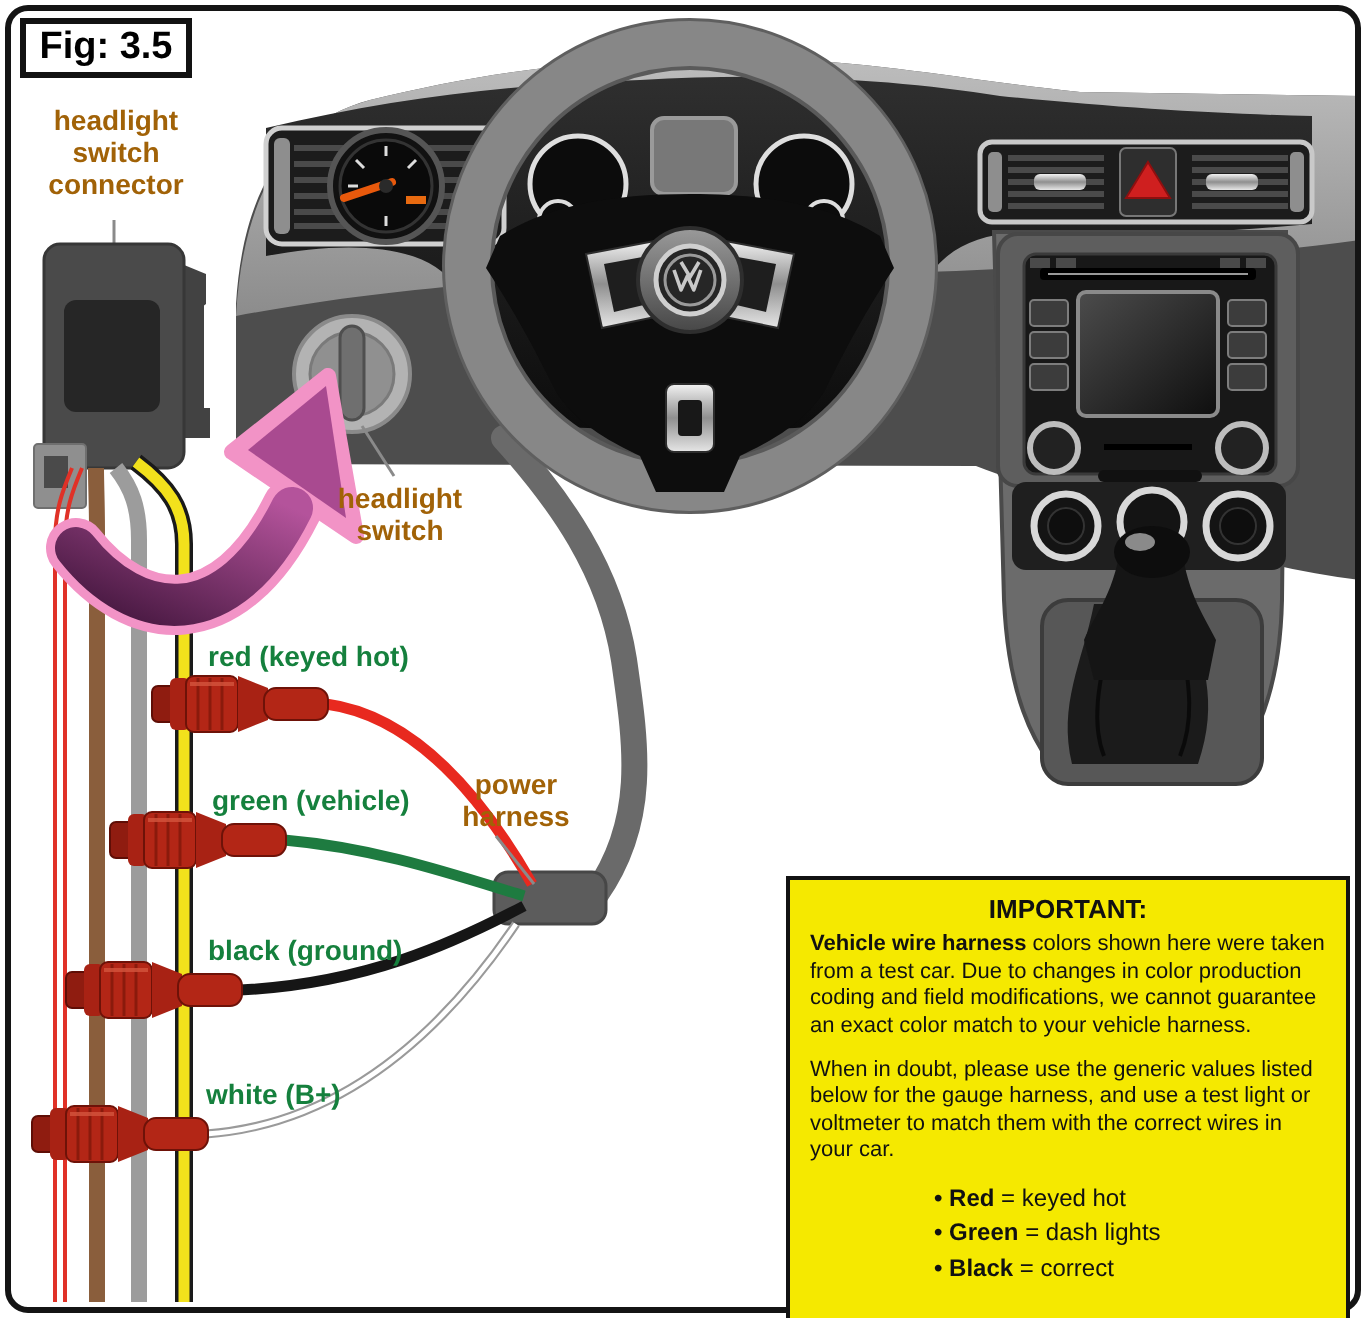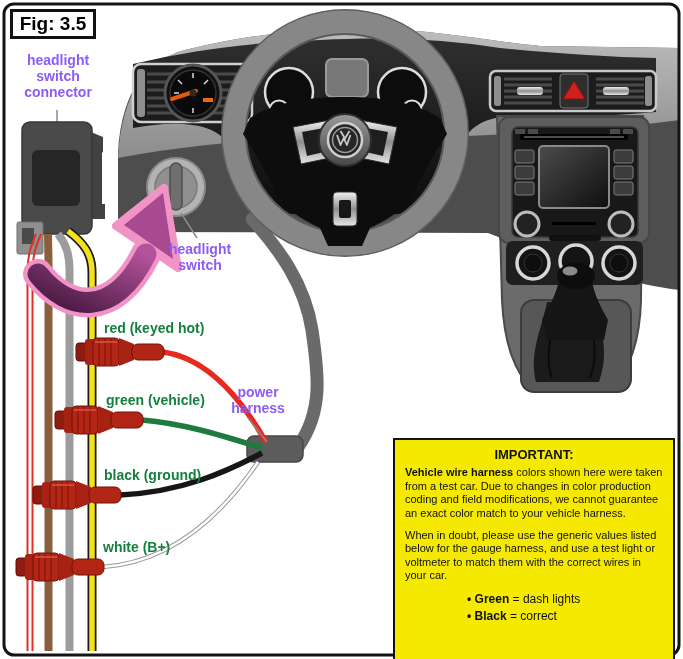--- a/index.html
+++ b/index.html
@@ -1,18 +1,18 @@
 <!DOCTYPE html>
 <html><head>
 <meta charset="utf-8">
 <style>
   html,body{margin:0;padding:0;background:#fff;}
   #stage{position:relative;width:683px;height:659px;background:#fff;overflow:hidden;
          font-family:"Liberation Sans",sans-serif;}
-  .callout{position:absolute;color:#8b5cf6;font-size:14px;font-weight:600;line-height:1.15;
+  .callout{position:absolute;color:#a16207;font-size:14px;font-weight:600;line-height:1.15;
            text-align:center;}
   .wire-label{position:absolute;color:#15803d;font-size:14px;font-weight:600;white-space:nowrap;}
   #fig-label{position:absolute;left:10px;top:9px;width:86px;height:30px;background:#fff;
              border:3px solid #121212;box-sizing:border-box;display:flex;align-items:center;
              justify-content:center;font-size:19px;font-weight:bold;color:#000;z-index:6;}
   #notice{position:absolute;left:393px;top:438px;width:282px;height:265px;background:#f5e900;
           border:2.5px solid #121212;box-sizing:border-box;padding:6px 10px;color:#111;z-index:5;
           overflow:hidden;}
   #notice .title{text-align:center;font-weight:bold;font-size:13px;margin:1px 0 4px 0;}
   #notice p{margin:0 0 8px 0;font-size:11px;line-height:1.24;font-weight:500;}
@@ -277,18 +277,19 @@
   <div class="wire-label" style="left:104px;top:320px;">red (keyed hot)</div>
   <div class="wire-label" style="left:106px;top:392px;">green (vehicle)</div>
   <div class="wire-label" style="left:104px;top:467px;">black (ground)</div>
   <div class="wire-label" style="left:103px;top:539px;">white (B+)</div>
 
   <div id="notice">
     <div class="title">IMPORTANT:</div>
     <p><span class="b">Vehicle wire harness</span><span> colors shown here were taken from a test car. Due to changes in color production coding and field modifications, we cannot guarantee an exact color match to your vehicle harness.</span></p>
     <p>When in doubt, please use the generic values listed below for the gauge harness, and use a test light or voltmeter to match them with the correct wires in your car.</p>
     <ul>
+      <li><span class="b">Red</span><span> = keyed hot</span></li>
       <li><span class="b">Green</span><span> = dash lights</span></li>
       <li><span class="b">Black</span><span> = correct</span></li>
     </ul>
   </div>
 
 </div>
 
 </body></html>

